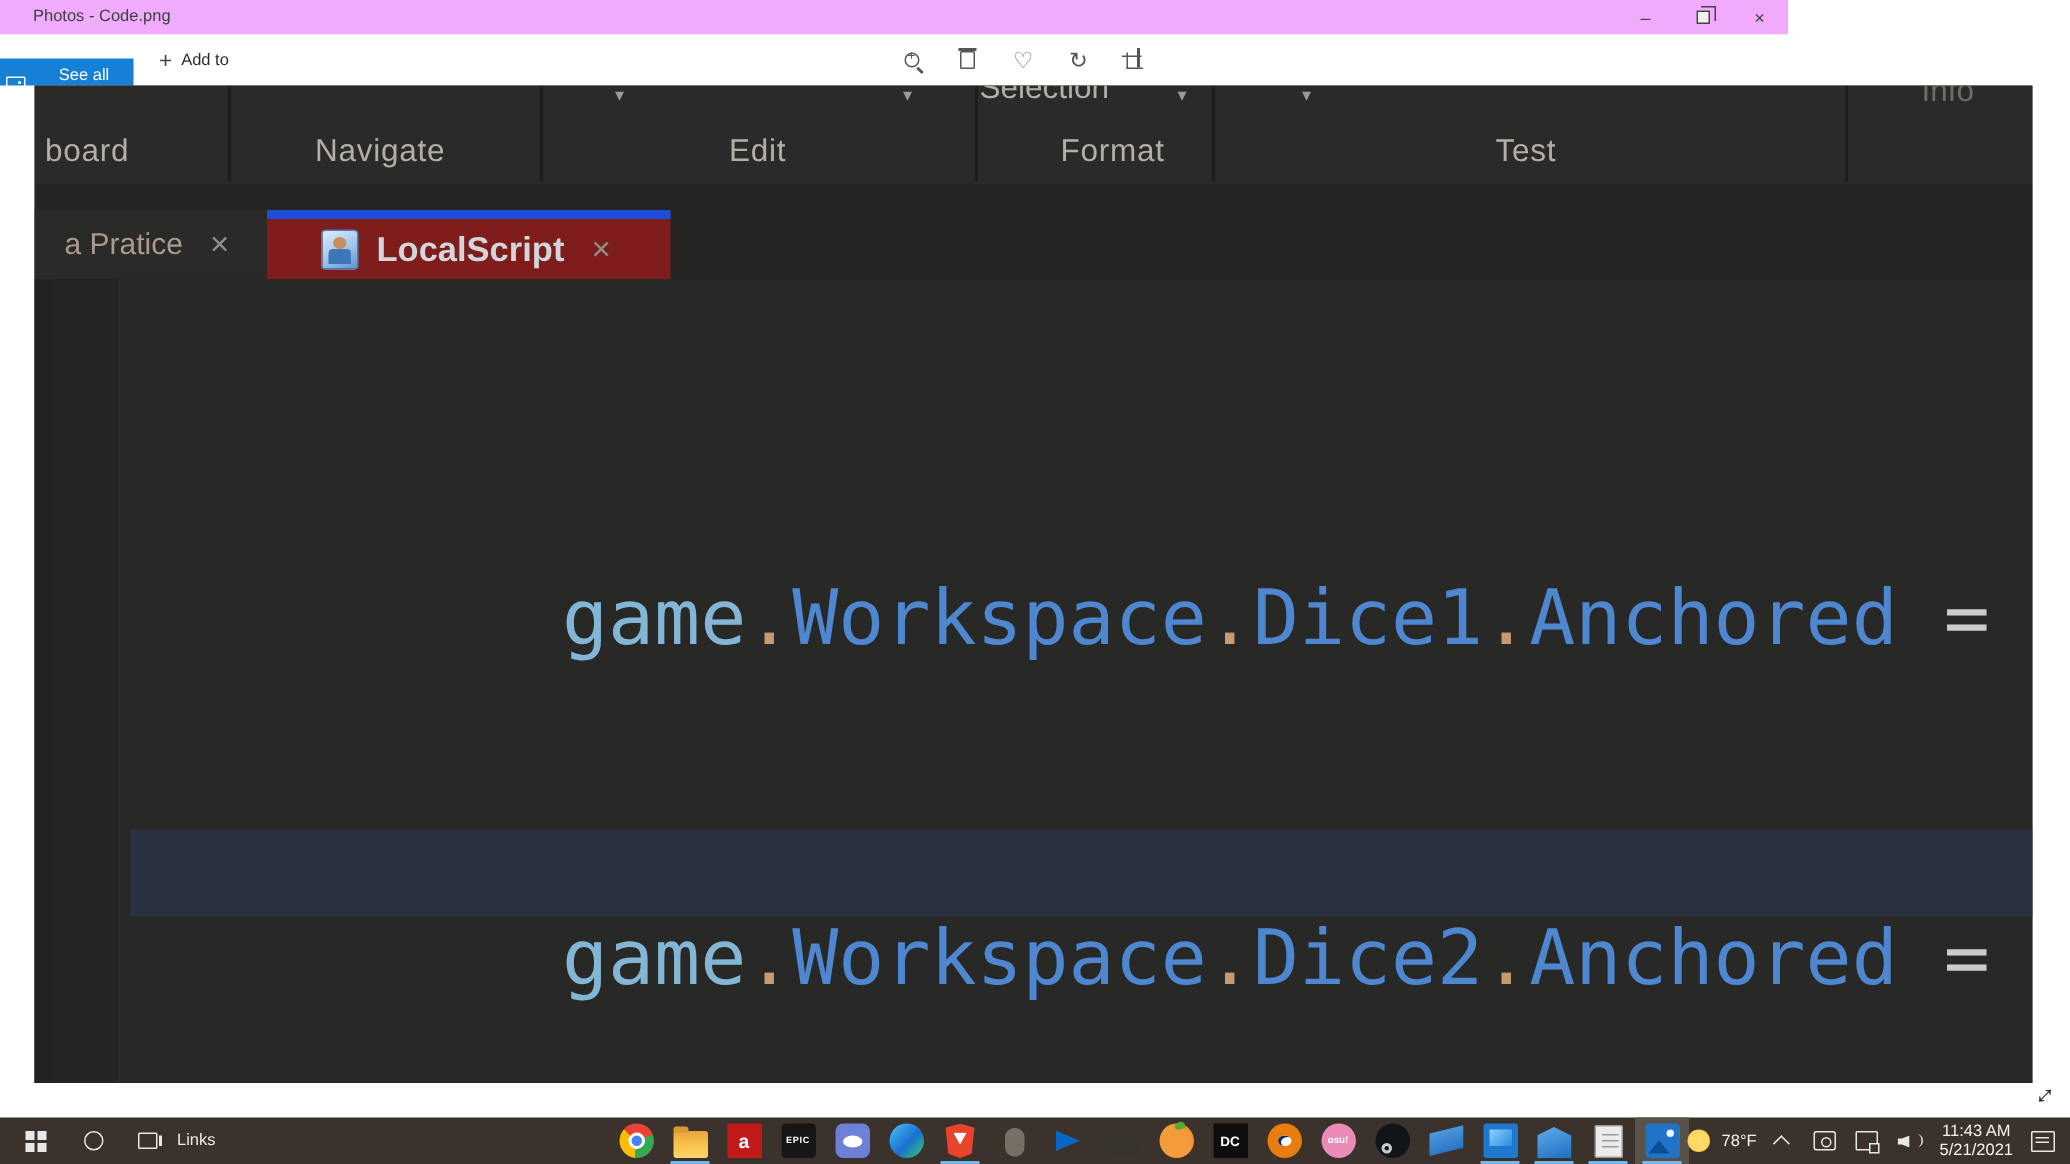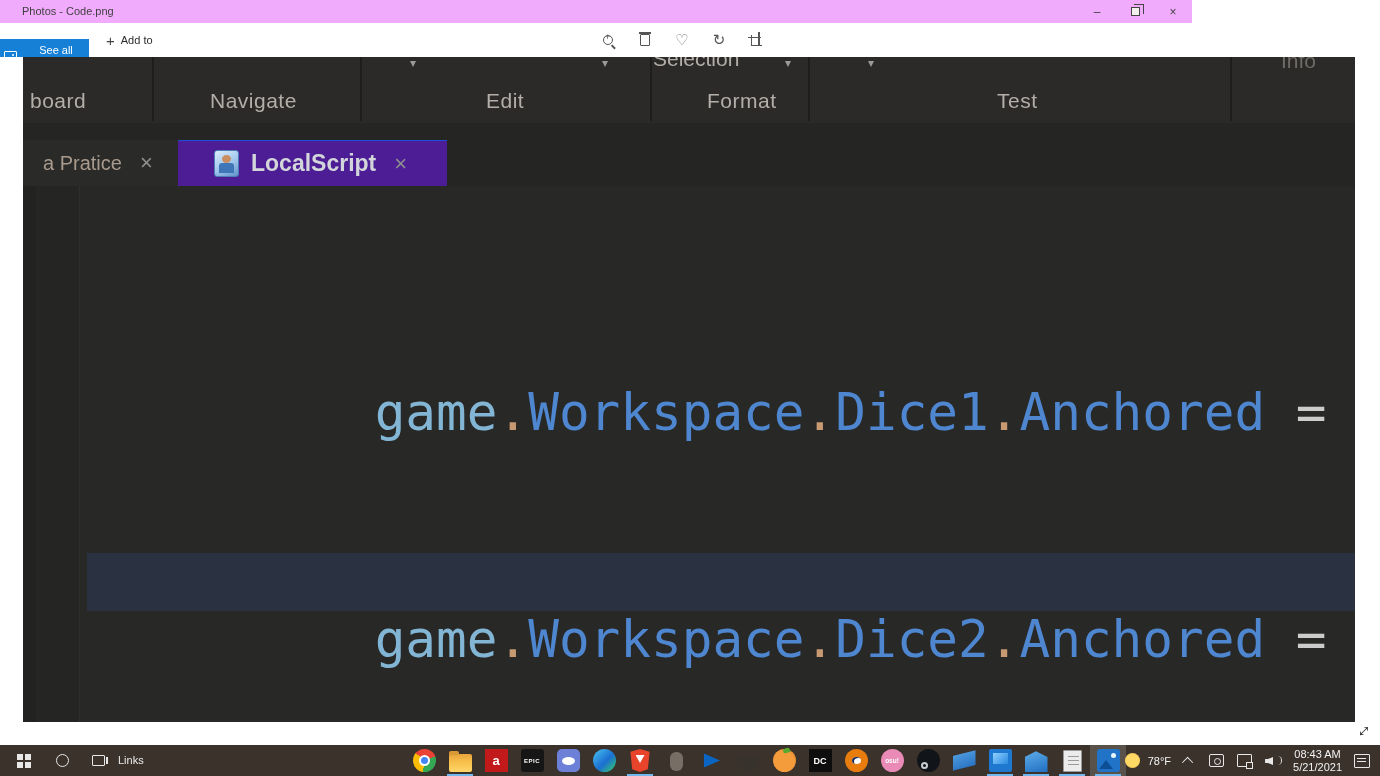--- a/index.html
+++ b/index.html
@@ -55,21 +55,21 @@
   .ribbon-label { position:absolute; top:32px; font-size:21px; color:#b3aea8; letter-spacing:0.5px; }
   .ribbon-cut { position:absolute; font-size:21px; color:#b3aea8; }
   .ribbon-arrow { position:absolute; top:-1px; font-size:12px; color:#9a9a9a; }
   .ribbon-div { position:absolute; top:0; width:2px; height:64px; background:#1d1d1c; }
 
   
   .tabstrip { position:absolute; left:0; top:66px; width:1332px; height:63px; background:#252524; }
   .tab { position:absolute; top:17px; height:46px; display:flex; align-items:center; }
   .tab1 { left:0; width:155px; background:#2a2a29; color:#a89a8c; }
   .tab1 .tab-label { margin-left:20px; font-size:20px; }
-  .tab2 { left:155px; width:269px; background:#4c1d95; border-top:1px solid #1d4ed8; color:#d2d6da; }
+  .tab2 { left:155px; width:269px; background:#7f1d1d; border-top:6px solid #1d4ed8; color:#d2d6da; }
   .tab-close { margin-left:18px; font-size:22px; color:#8f8f8f; cursor:pointer; }
   .ls-icon { width:25px; height:27px; margin-left:36px; background:linear-gradient(150deg,#dcecfa 0%,#9fc6ec 55%,#5f93c9 100%); border-radius:3px; position:relative; border:1px solid #4d7db4; }
   .ls-icon::before { content:""; position:absolute; left:7px; top:4px; width:9px; height:8px; border-radius:50%; background:#c98d5e; }
   .ls-icon::after { content:""; position:absolute; left:4px; top:12px; width:15px; height:10px; border-radius:3px 3px 0 0; background:#3f76b8; }
   .tab2 .tab-label { margin-left:12px; font-size:23px; font-weight:bold; }
 
   
   .editor { position:absolute; left:0; top:129px; width:1332px; height:536px; background:#282827; }
   .gutter { position:absolute; left:0; top:0; width:57px; height:536px; background:#252524; border-right:1px solid #2f2f2e; }
   .gutter::before { content:""; position:absolute; left:0; top:0; width:13px; height:536px; background:#222221; }
@@ -332,18 +332,18 @@
   </div>
 
   <div class="tray">
     <span class="sun"></span>
     <span class="temp">78°F</span>
     <span class="chevron-up"></span>
     <span class="tray-ic tray-person"></span>
     <span class="tray-ic tray-net"></span>
     <span class="tray-ic tray-vol"></span>
     <div class="clock">
-      <div>08:43 AM</div>
+      <div>11:43 AM</div>
       <div>5/21/2021</div>
     </div>
     <span class="action-center"></span>
   </div>
 </div>
 
 </body></html>

